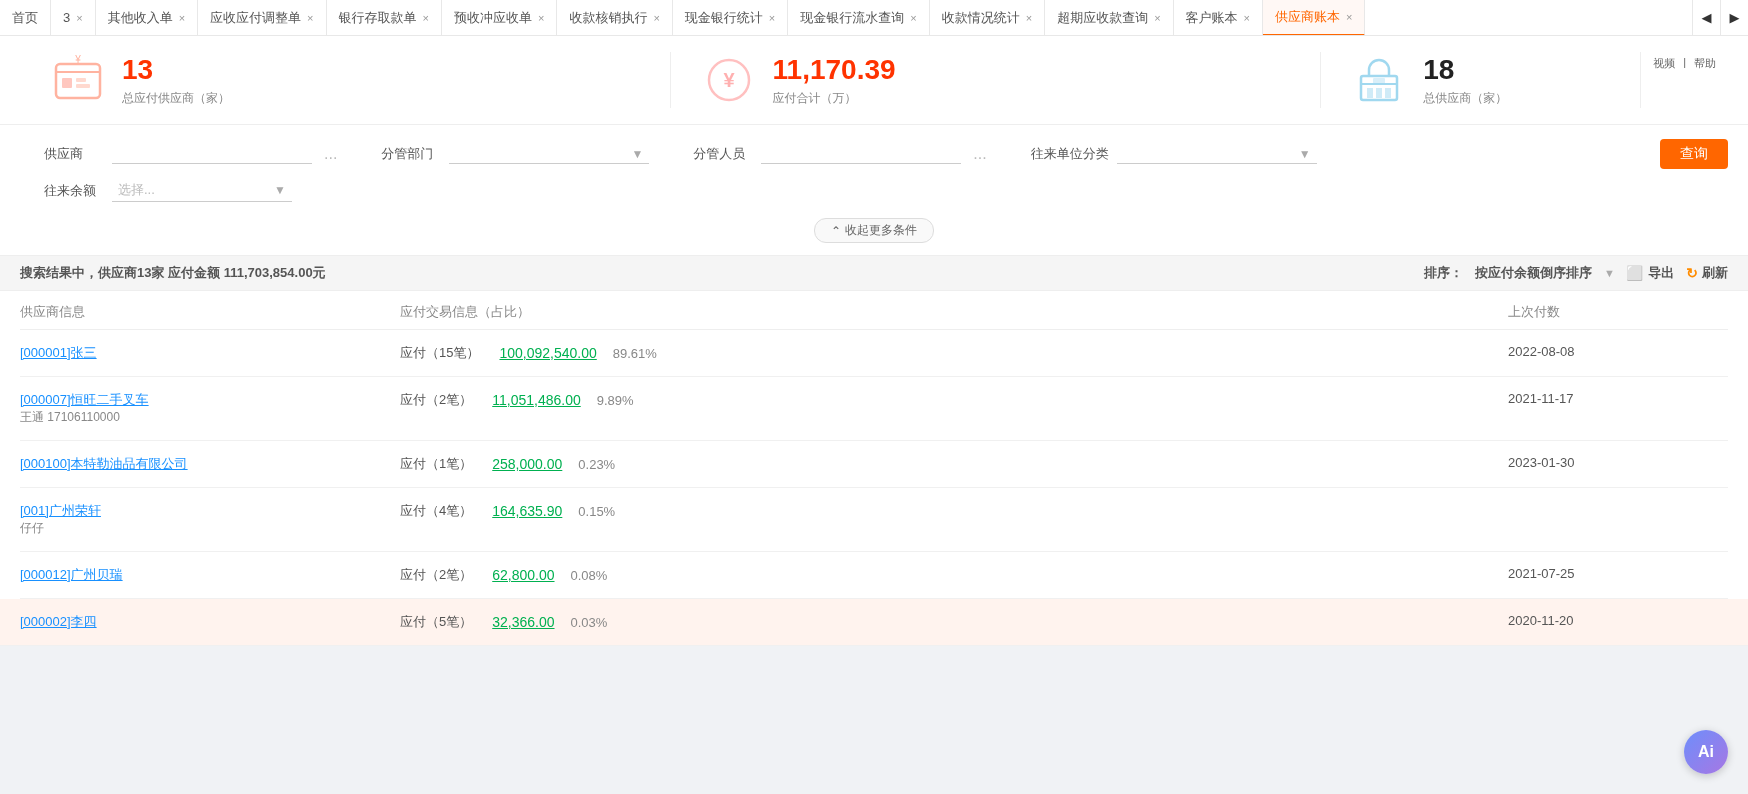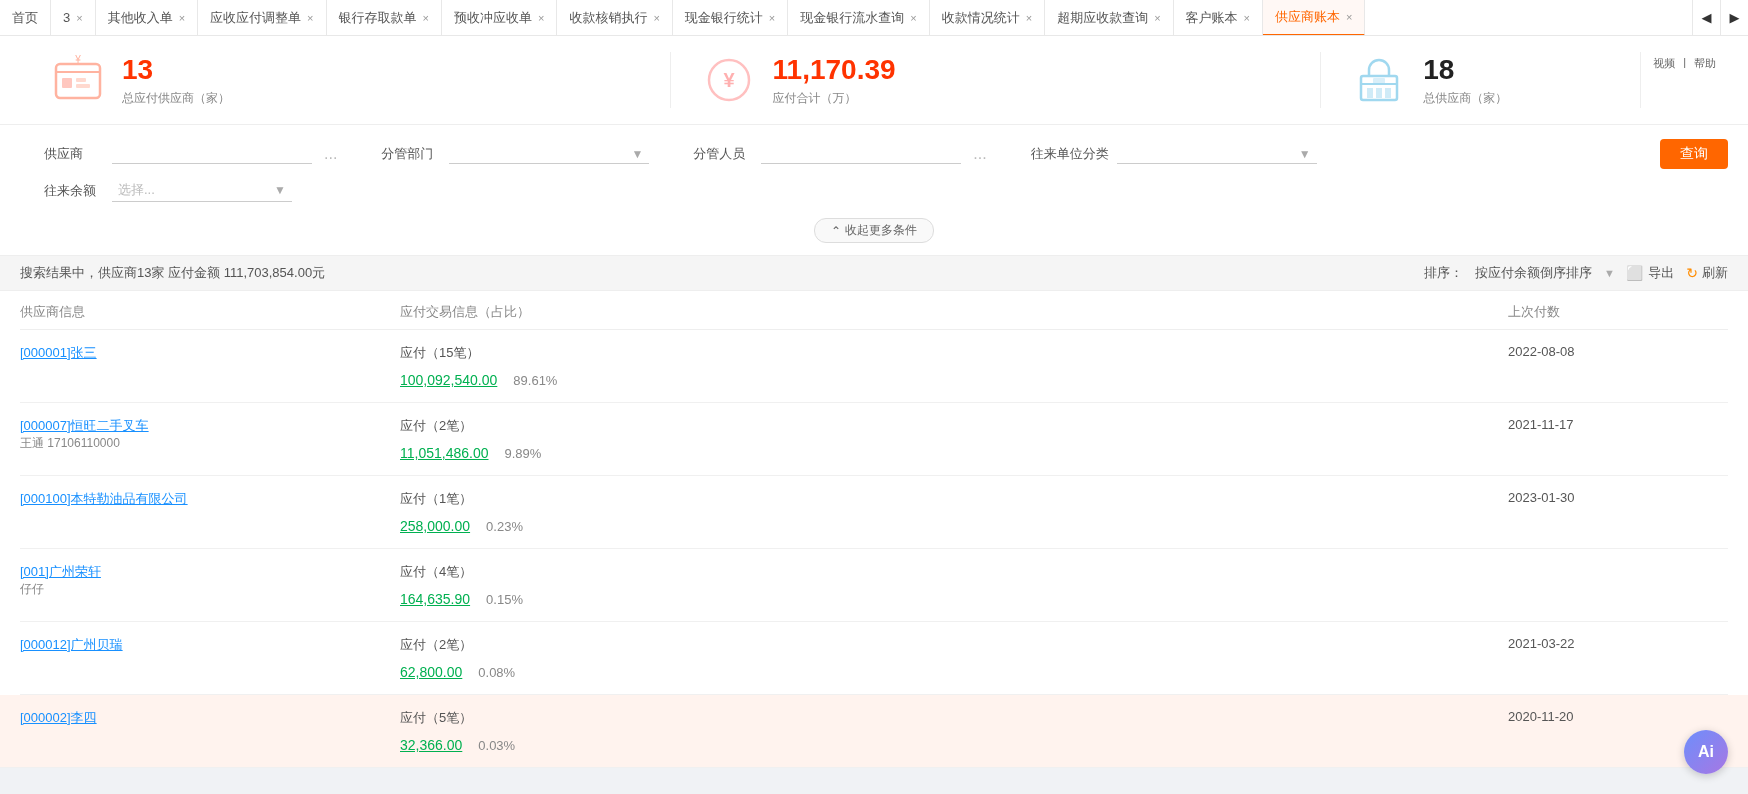--- a/index.html
+++ b/index.html
@@ -72,21 +72,21 @@
     .collapse-btn {
       display: flex; align-items: center; gap: 4px; color: #666; font-size: 12px;
       cursor: pointer; border: 1px solid #ddd; padding: 3px 16px; border-radius: 12px;
       background: #f9f9f9;
     }
 
     
     .result-bar {
       display: flex; align-items: flex-start; justify-content: space-between;
       padding: 8px 20px; background: #f5f5f5; border-bottom: 1px solid #eee;
-      font-size: 13px; color: #555;
+      font-size: 13px; color: #555; font-weight: bold;
     }
     .result-bar-right { display: flex; align-items: center; gap: 12px; }
     .sort-label { color: #555; }
     .sort-select { color: #555; font-size: 13px; cursor: pointer; }
     .action-btn {
       display: flex; align-items: center; gap: 4px; color: #555; cursor: pointer; font-size: 13px;
     }
     .action-btn-icon { color: #ff8c00; font-size: 14px; }
 
     
@@ -99,21 +99,21 @@
     .col-payable { flex: 1; }
     .col-lastpay { flex: 0 0 220px; }
 
     .table-row {
       display: flex; align-items: flex-start; padding: 14px 0;
       border-bottom: 1px solid #f0f0f0;
     }
     .table-row.highlighted { background: #fff3ee; margin: 0 -20px; padding: 14px 20px; }
     .supplier-link { color: #1890ff; text-decoration: underline; cursor: pointer; font-size: 13px; display: block; }
     .supplier-sub { color: #888; font-size: 12px; margin-top: 3px; }
-    .payable-info { display: flex; flex-direction: column; gap: 10px; }
+    .payable-info { display: flex; gap: 20px; }
     .payable-title { color: #555; font-size: 13px; }
     .payable-amount-row { display: flex; align-items: center; gap: 16px; text-align: center; }
     .payable-amount { color: #00b050; font-size: 14px; font-weight: 500; text-decoration: underline; cursor: pointer; }
     .payable-pct { color: #888; font-size: 13px; }
     .lastpay-date { color: #555; font-size: 13px; }
   </style>
 </head>
 <body>
 
 <div class="top-nav">
@@ -389,21 +389,21 @@
     <div class="col-payable">
       <div class="payable-info">
         <span class="payable-title">应付（2笔）</span>
         <div class="payable-amount-row">
           <span class="payable-amount">62,800.00</span>
           <span class="payable-pct">0.08%</span>
         </div>
       </div>
     </div>
     <div class="col-lastpay">
-      <span class="lastpay-date">2021-03-22</span>
+      <span class="lastpay-date">2021-07-25</span>
     </div>
   </div>
 
   <div class="table-row highlighted">
     <div class="col-supplier">
       <a class="supplier-link">[000002]李四</a>
     </div>
     <div class="col-payable">
       <div class="payable-info">
         <span class="payable-title">应付（5笔）</span>

